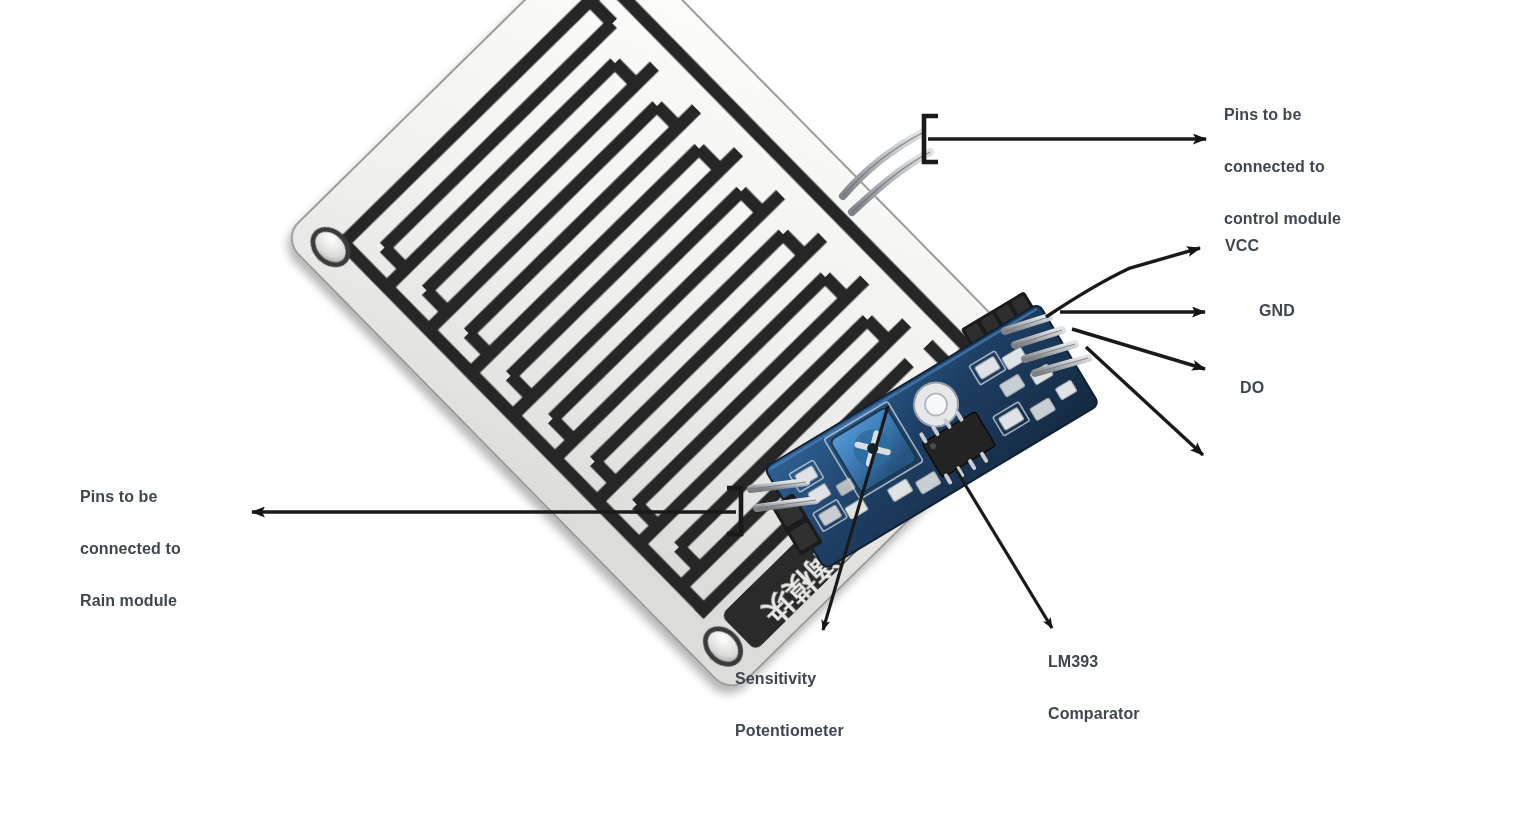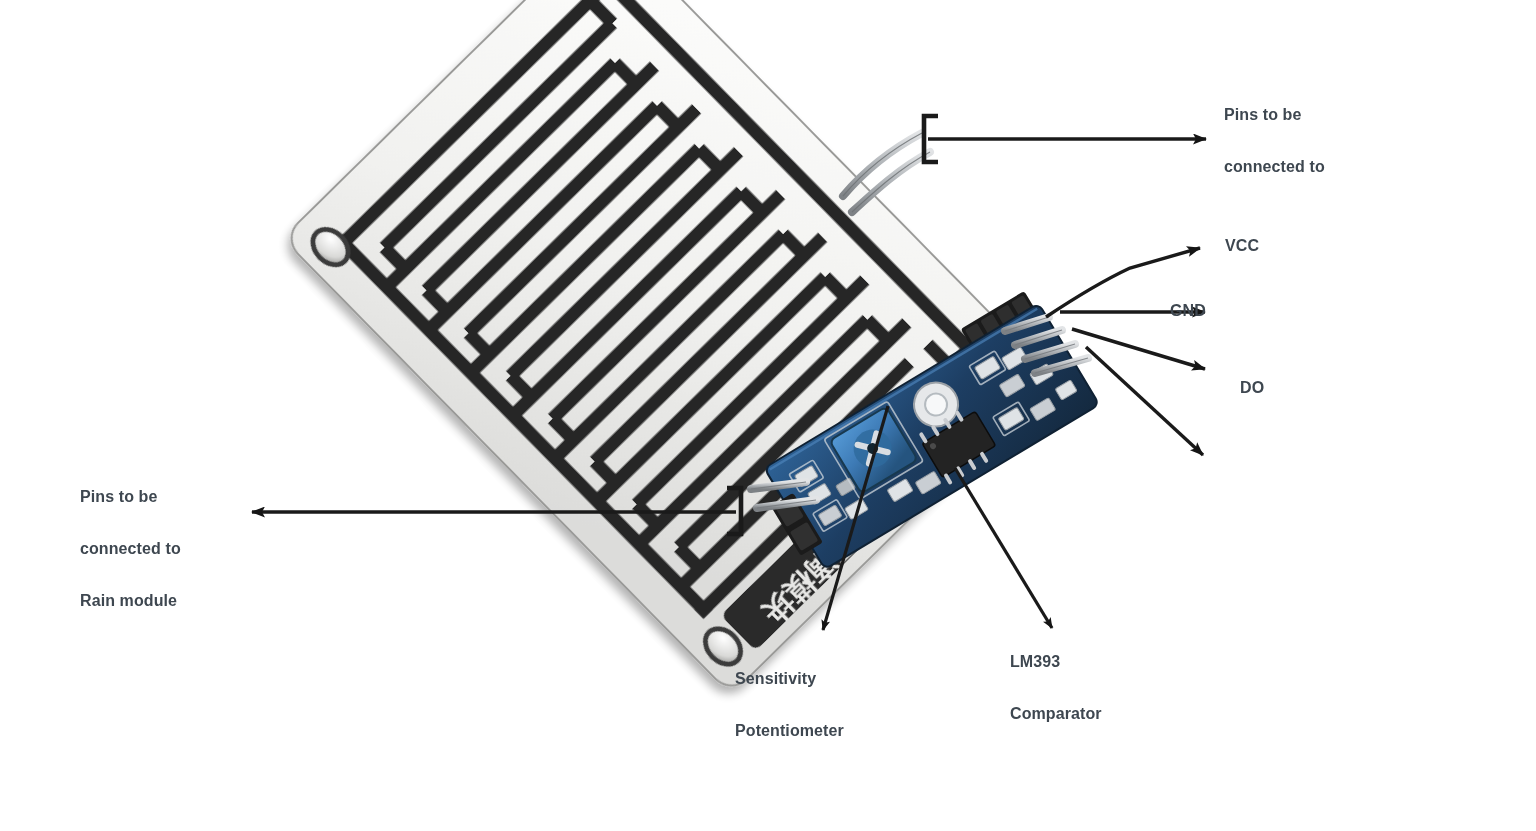--- a/index.html
+++ b/index.html
@@ -283,42 +283,43 @@
     <path d="M1086 347 L1203 455" fill="none" stroke="#1a1a1a" stroke-width="3.4" marker-end="url(#arrowHeadBig)"></path>
 
     <path d="M888 406 L823 630" fill="none" stroke="#1a1a1a" stroke-width="3.2" marker-end="url(#arrowHead)"></path>
 
     <path d="M955 468 L1052 628" fill="none" stroke="#1a1a1a" stroke-width="3.2" marker-end="url(#arrowHead)"></path>
   </svg>
 
   <div class="anno right" style="left:1224px;top:76px;width:300px;">
     <div>Pins to be</div>
     <div>connected to</div>
+    <div>control module</div>
   </div>
 
   <div class="anno right" style="left:1225px;top:233px;width:200px;">VCC</div>
 
-  <div class="anno right" style="left:1170px;top:298px;width:200px;">GND</div>
+  <div class="anno right" style="left:1259px;top:298px;width:200px;">GND</div>
 
   <div class="anno right" style="left:1240px;top:349px;width:280px;">
     <div>DO</div>
   </div>
 
   <div class="anno right" style="left:1240px;top:437px;width:290px;">
   </div>
 
   <div class="anno left" style="left:80px;top:458px;width:260px;">
     <div>Pins to be</div>
     <div>connected to</div>
     <div>Rain module</div>
   </div>
 
   <div class="anno bottom" style="left:735px;top:640px;width:260px;">
     <div>Sensitivity</div>
     <div>Potentiometer</div>
   </div>
 
-  <div class="anno bottom" style="left:1010px;top:623px;width:260px;">
+  <div class="anno bottom" style="left:1048px;top:623px;width:260px;">
     <div>LM393</div>
     <div>Comparator</div>
   </div>
 
 </div>
 
 </body></html>

